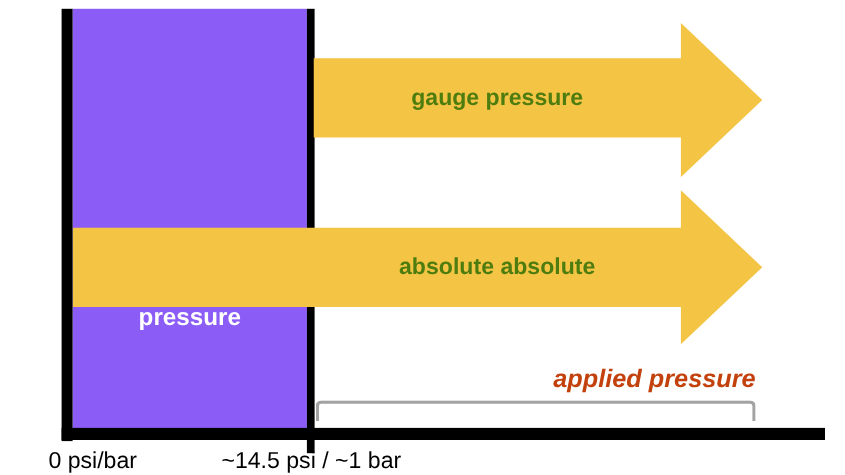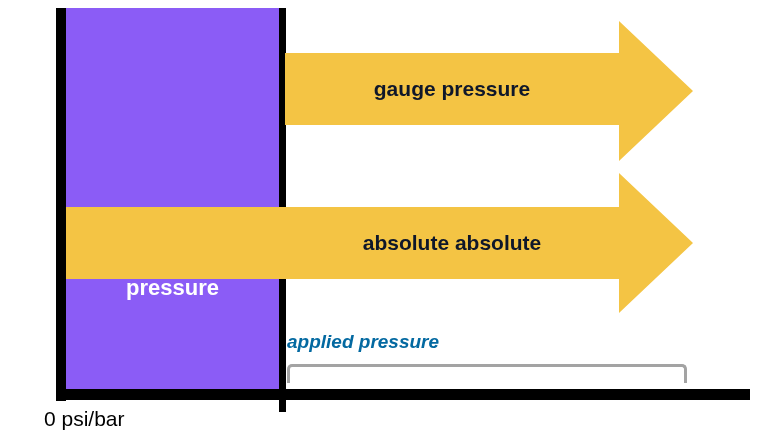--- a/index.html
+++ b/index.html
@@ -14,34 +14,34 @@
   }
   .atm-label{
     color:#ffffff;font-size:22px;font-weight:bold;text-align:center;line-height:28px;width:180px;
   }
   .boundary-line{left:279px;top:8px;width:7px;height:404px;background:#000000;z-index:2;}
   .arrow-svg{z-index:3;}
   .gauge-arrow{left:285px;top:21px;}
   .absolute-arrow{left:66px;top:173px;}
   .arrow-label{
     z-index:5;display:flex;align-items:center;justify-content:center;
-    color:#0f172a;font-size:21px;font-weight:bold;
+    color:#4d7c0f;font-size:21px;font-weight:bold;
   }
   .gauge-label{left:285px;top:53px;width:334px;height:72px;}
   .absolute-label{left:285px;top:207px;width:334px;height:72px;}
   .y-axis{left:56px;top:8px;width:10px;height:393px;background:#000000;z-index:4;}
   .x-axis{left:56px;top:389px;width:694px;height:11px;background:#000000;z-index:4;}
   .bracket{
     left:287px;top:364px;width:400px;height:19px;z-index:4;box-sizing:border-box;
     border-top:3px solid #A3A3A3;border-left:3px solid #A3A3A3;border-right:3px solid #A3A3A3;
     border-radius:5px 5px 0 0;
   }
   .applied-label{
-    left:287px;top:331px;width:400px;text-align:left;z-index:5;
-    color:#0369a1;font-size:19px;font-weight:bold;font-style:italic;
+    left:287px;top:331px;width:400px;text-align:right;z-index:5;
+    color:#c2410c;font-size:23px;font-weight:bold;font-style:italic;
   }
   .axis-tick-label{
     top:406px;z-index:5;color:#000000;font-size:21px;line-height:25px;
   }
   .origin-label{left:44px;}
   .atm-tick-label{left:183px;width:200px;text-align:center;}
 </style>
 </head>
 <body>
 
@@ -63,14 +63,15 @@
   </svg>
   <div class="abs arrow-label absolute-label">absolute absolute</div>
 
   <div class="abs y-axis"></div>
   <div class="abs x-axis"></div>
 
   <div class="abs applied-label">applied pressure</div>
   <div class="abs bracket"></div>
 
   <div class="abs axis-tick-label origin-label">0 psi/bar</div>
+  <div class="abs axis-tick-label atm-tick-label">~14.5 psi / ~1 bar</div>
 
 </div>
 
 </body></html>

